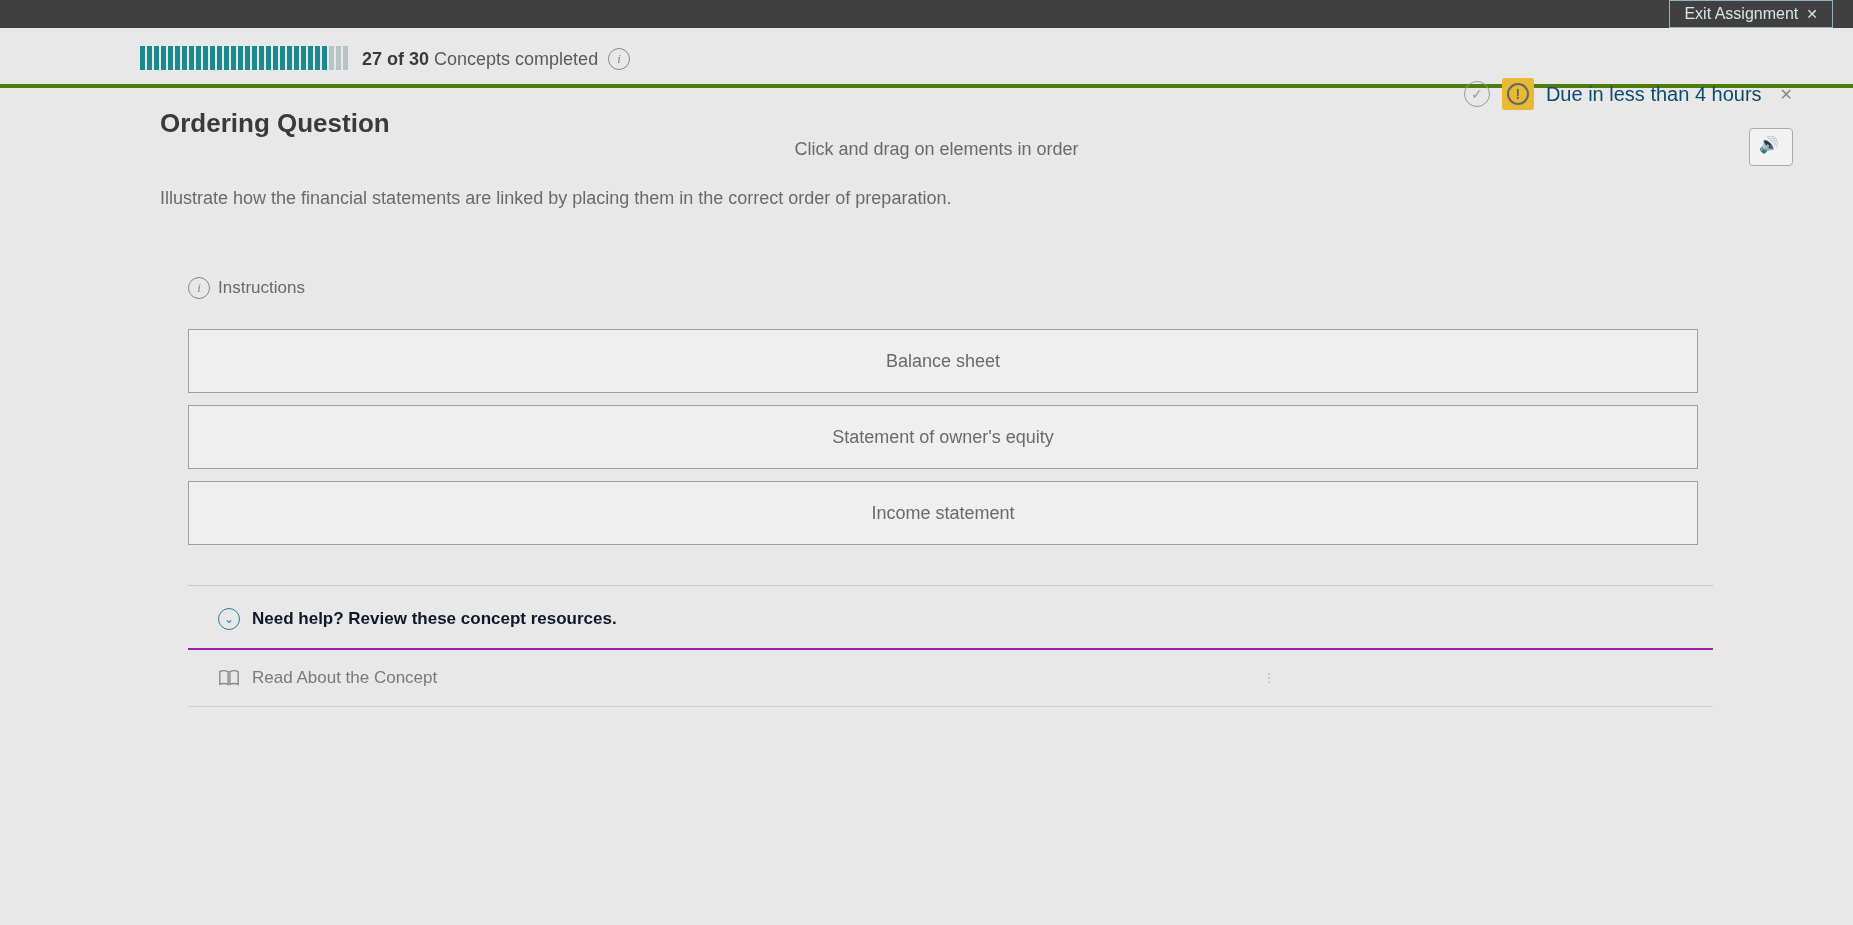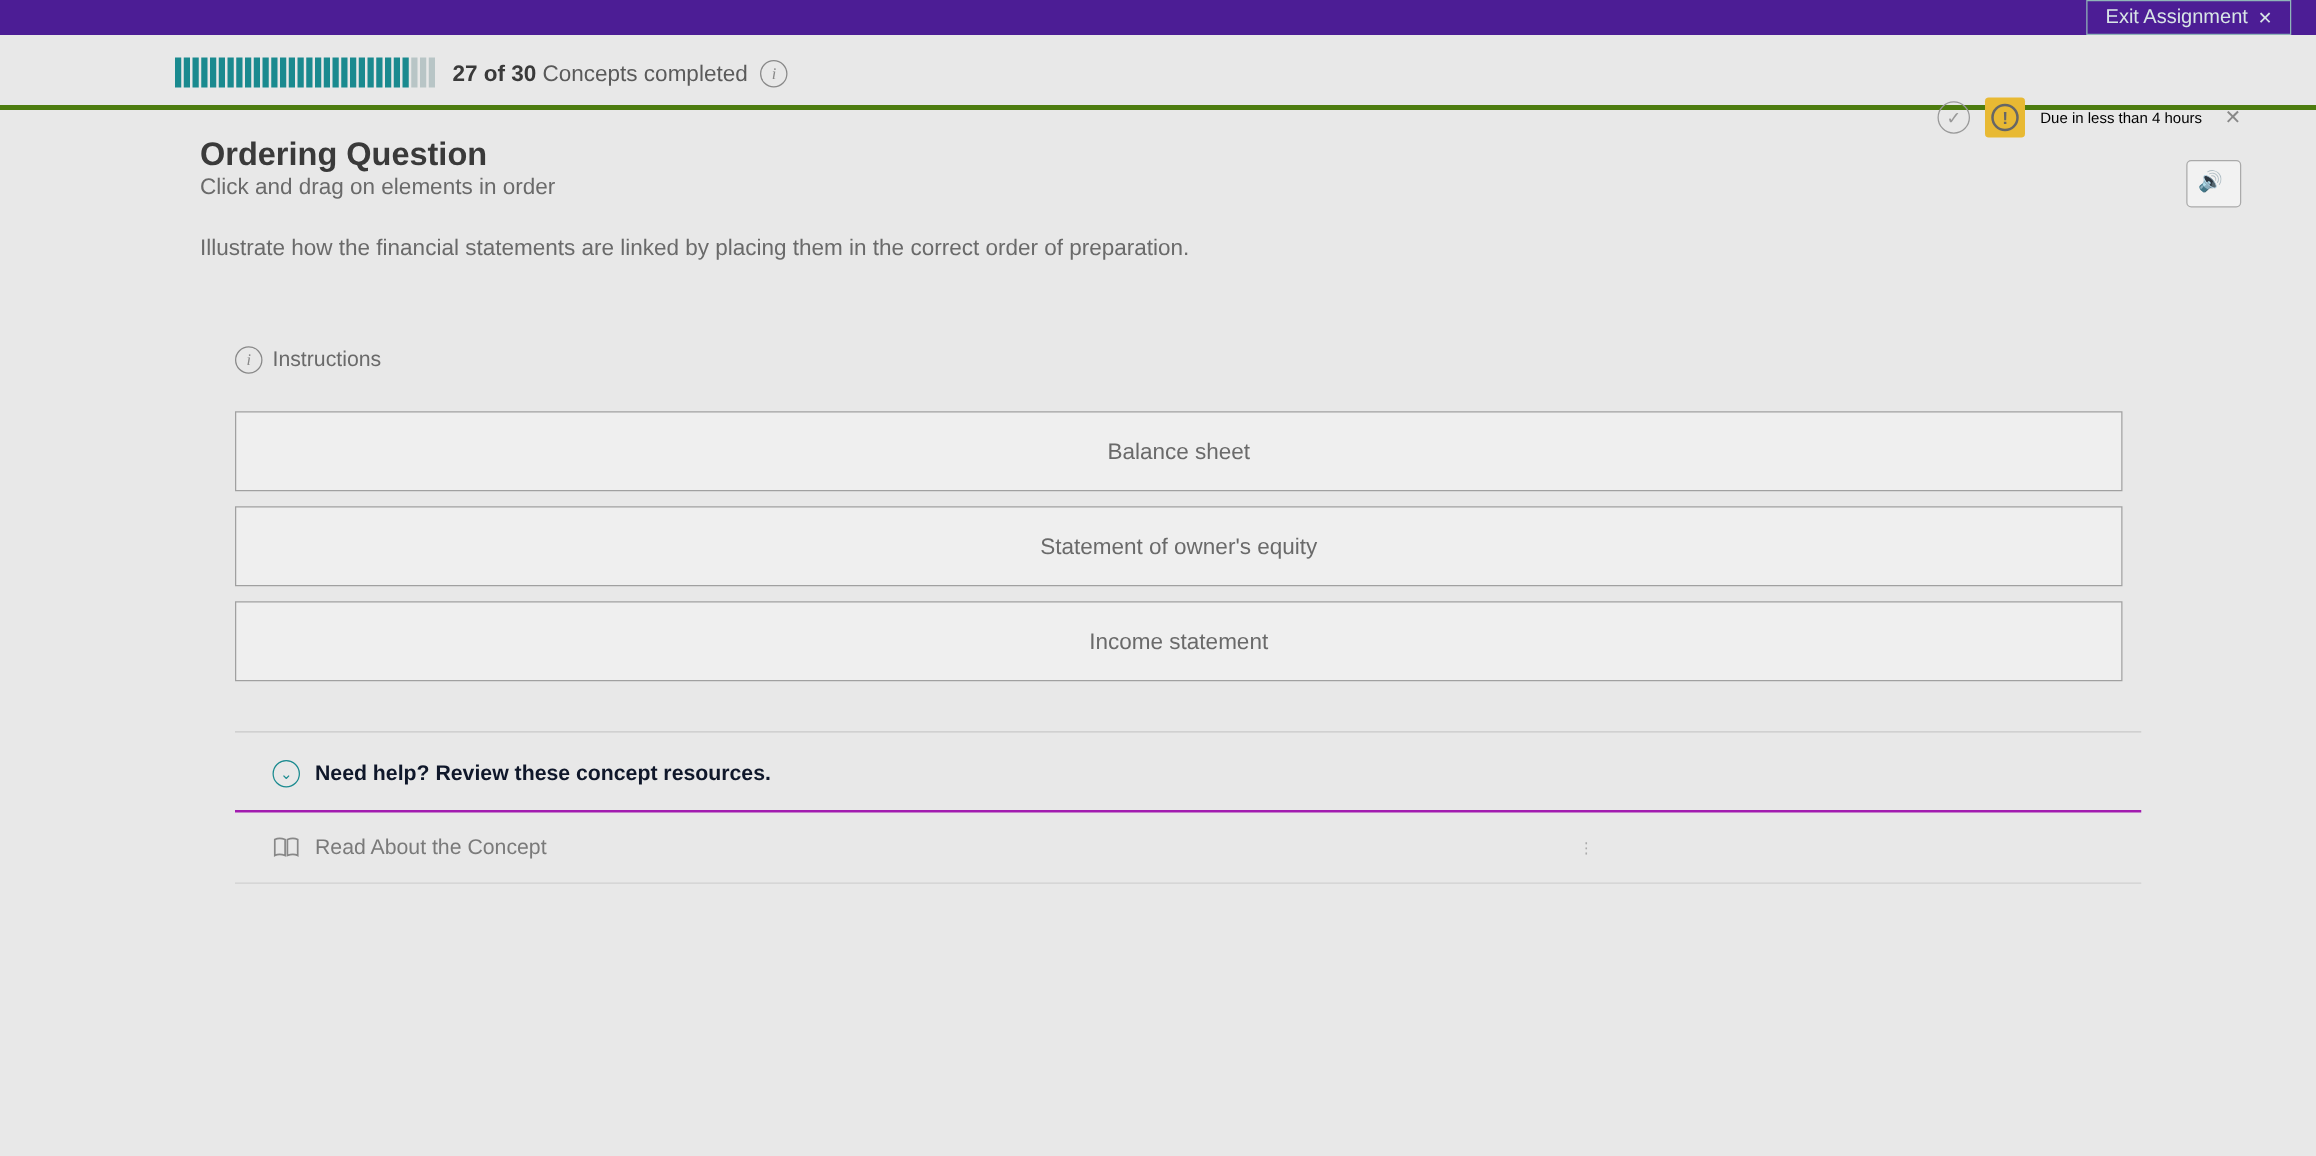--- a/index.html
+++ b/index.html
@@ -4,21 +4,21 @@
   <style>
     * { box-sizing: border-box; margin: 0; padding: 0; }
     body {
       font-family: Arial, Helvetica, sans-serif;
       background: #e8e8e8;
       width: 1853px;
       height: 925px;
       overflow: hidden;
     }
     .top-bar {
-      background: #4c1d95;
+      background: #404040;
       height: 28px;
       display: flex;
       justify-content: flex-end;
       align-items: center;
       padding-right: 20px;
     }
     .exit-btn {
       border: 1px solid #8fb5b8;
       color: #d8e5e6;
       padding: 4px 14px;
@@ -82,35 +82,36 @@
       border-radius: 3px;
       display: flex; align-items: center; justify-content: center;
     }
     .warn-badge .excl {
       width: 22px; height: 22px;
       border: 2px solid #666;
       border-radius: 50%;
       display: flex; align-items: center; justify-content: center;
       color: #666; font-weight: bold; font-size: 14px;
     }
-    .due-text { color: #000000; font-size: 12px; }
+    .due-text { color: #0c4a6e; font-size: 20px; }
     .due-x { color: #888; margin-left: 6px; cursor: pointer; font-size: 16px; }
     .content {
       padding: 20px 140px 0 160px;
       position: relative;
     }
     .q-title {
       font-size: 26px;
       color: #3a3a3a;
       font-weight: 600;
     }
     .q-instr1 {
       color: #6a6a6a;
       font-size: 18px;
       margin-bottom: 28px;
+      text-align: center;
     }
     .q-instr2 {
       color: #6a6a6a;
       font-size: 18px;
       margin-bottom: 68px;
     }
     .audio-btn {
       position: absolute;
       right: 60px;
       top: 40px;

